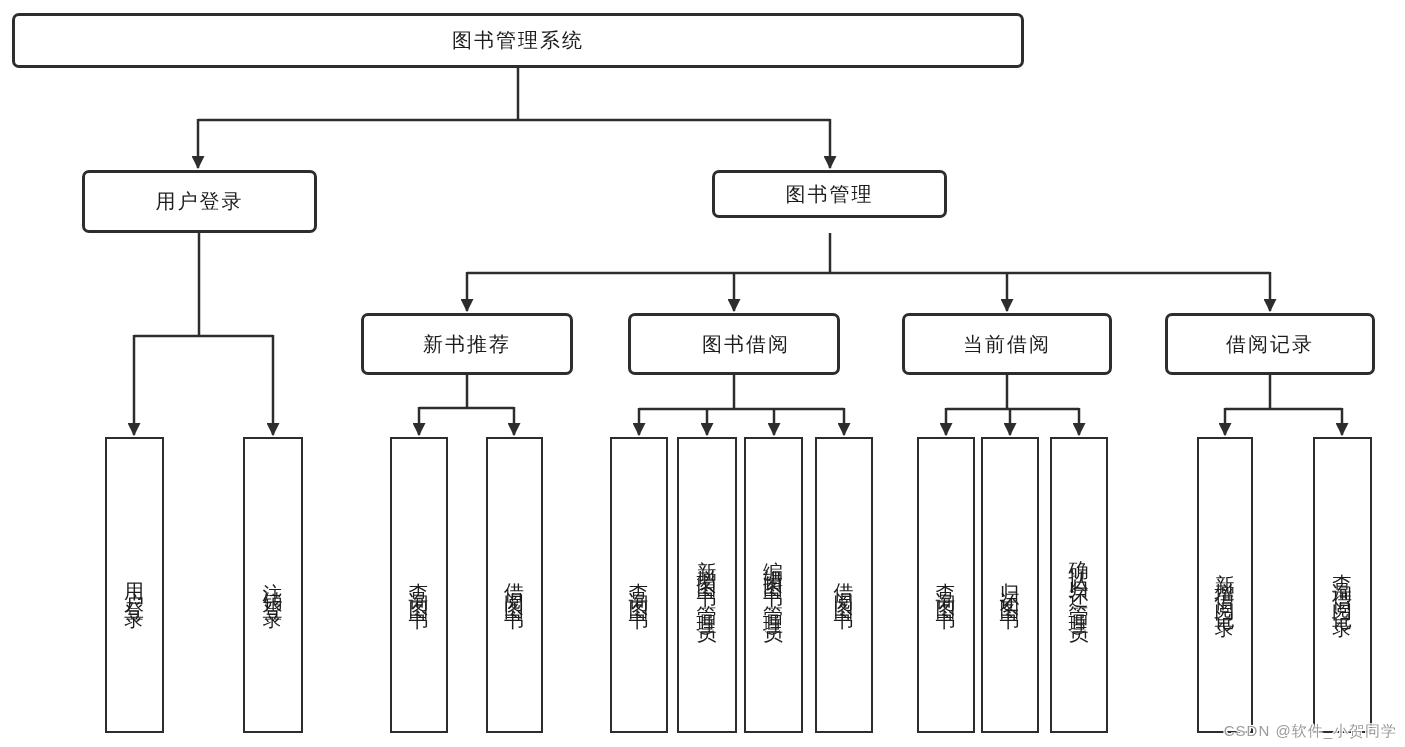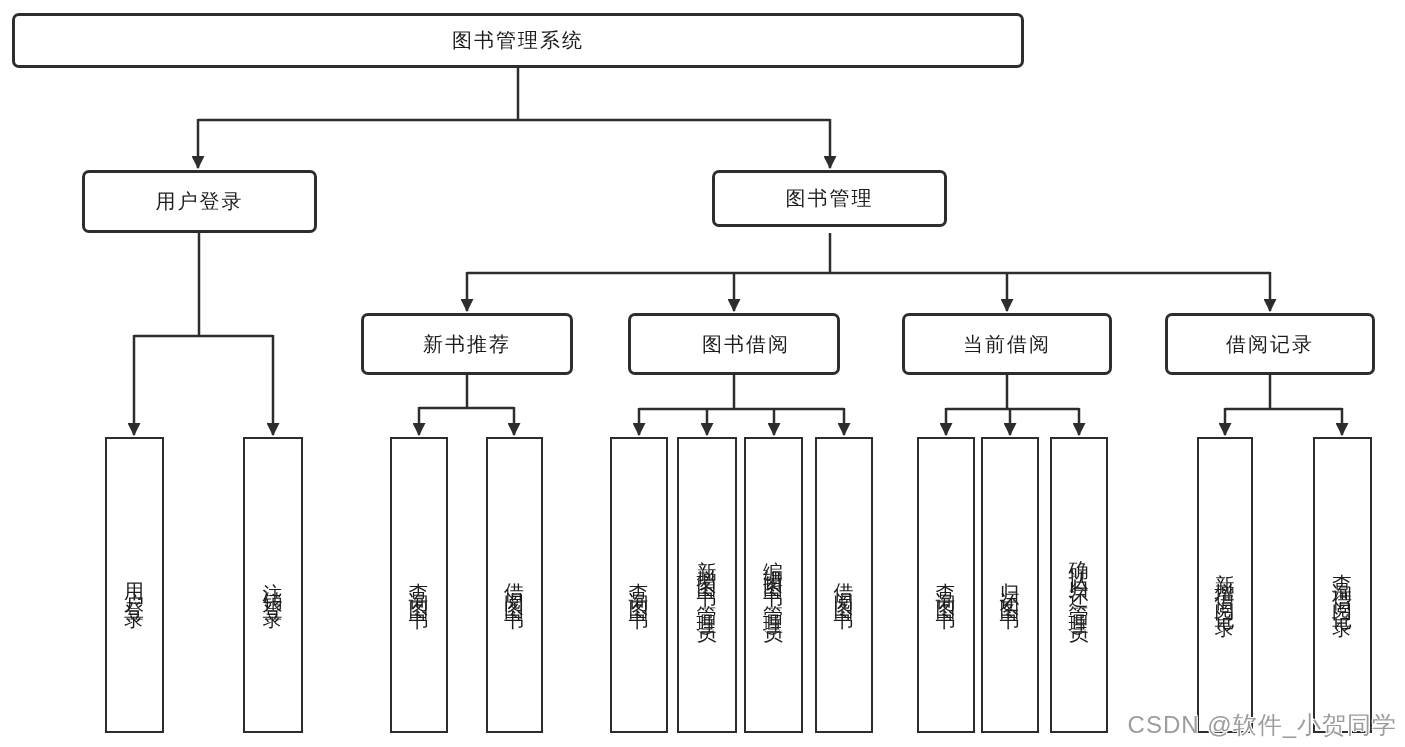--- a/index.html
+++ b/index.html
@@ -15,21 +15,21 @@
   }
   .header { font-size:20px; letter-spacing:2px; white-space:nowrap;border-radius:7px; }
   .leaf { border-width:2px; top:437px; height:296px; }
   .vtext {
     writing-mode:vertical-rl; text-orientation:mixed;
     font-size:20px; line-height:1; letter-spacing:9px;
     white-space:nowrap;
   }
   .watermark {
     position:absolute; right:8px; bottom:6px;
-    font-size:24px; color:#9c9c9c; letter-spacing:1px;
+    font-size:15px; color:#9c9c9c; letter-spacing:1px;
     text-shadow:-1px -1px 0 #fff, 1px -1px 0 #fff, -1px 1px 0 #fff, 1px 1px 0 #fff;
   }
 </style>
 </head>
 <body>
 
 <div class="stage">
 
   <svg class="connectors" width="1405" height="747" viewBox="0 0 1405 747" xmlns="http://www.w3.org/2000/svg">
     <defs>
@@ -81,21 +81,21 @@
     </g>
   </svg>
 
   <div class="box header" style="left:12px; top:13px; width:1012px; height:55px;">
     <span>图书管理系统</span>
   </div>
 
   <div class="box header" style="left:82px; top:170px; width:235px; height:63px;">
     <span>用户登录</span>
   </div>
-  <div class="box header" style="left:712px; top:170px; width:235px; height:57px;">
+  <div class="box header" style="left:712px; top:170px; width:235px; height:48px;">
     <span>图书管理</span>
   </div>
 
   <div class="box header" style="left:361px; top:313px; width:212px; height:62px;text-align:right;">
     <span>新书推荐</span>
   </div>
   <div class="box header" style="left:628px; top:313px; width:212px; height:62px;padding-left:24px;">
     <span>图书借阅</span>
   </div>
   <div class="box header" style="left:902px; top:313px; width:210px; height:62px;">

